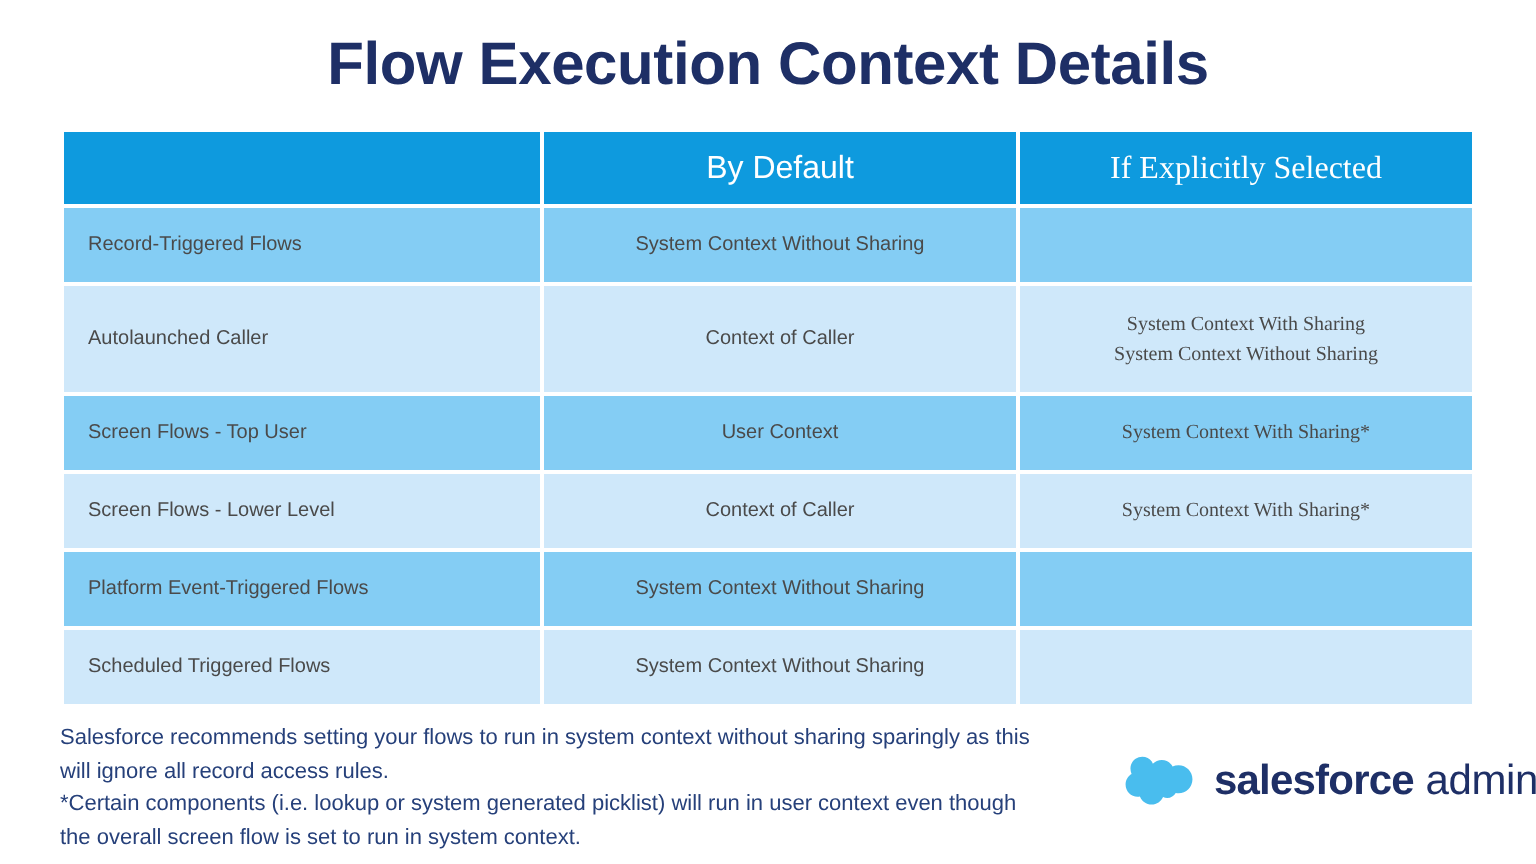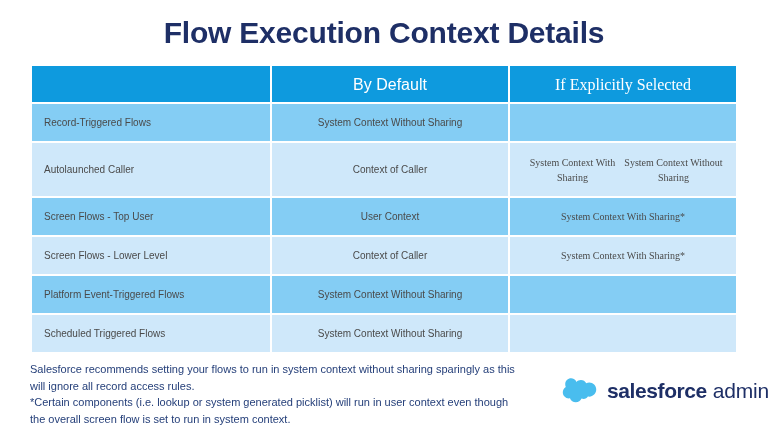--- a/index.html
+++ b/index.html
@@ -66,21 +66,21 @@
   .row-header .cell {
     background: #0e9ade;
     color: #ffffff;
     font-size: 16px;
     height: 36px;
   }
   .row-dark .cell  { background: #84cdf4; height: 37px; }
   .row-light .cell { background: #cfe8fa; height: 37px; }
 
   .row-tall .cell  { height: 53px; }
-  .row-tall .c3 { flex-direction: row; justify-content: center; }
+  .row-tall .c3 { flex-direction: column; justify-content: center; }
 
   .cell .line { display: block; width: 100%; }
 
   
   .note {
     position: absolute;
     left: 30px;
     top: 361px;
     width: 530px;
     font-size: 11px;

